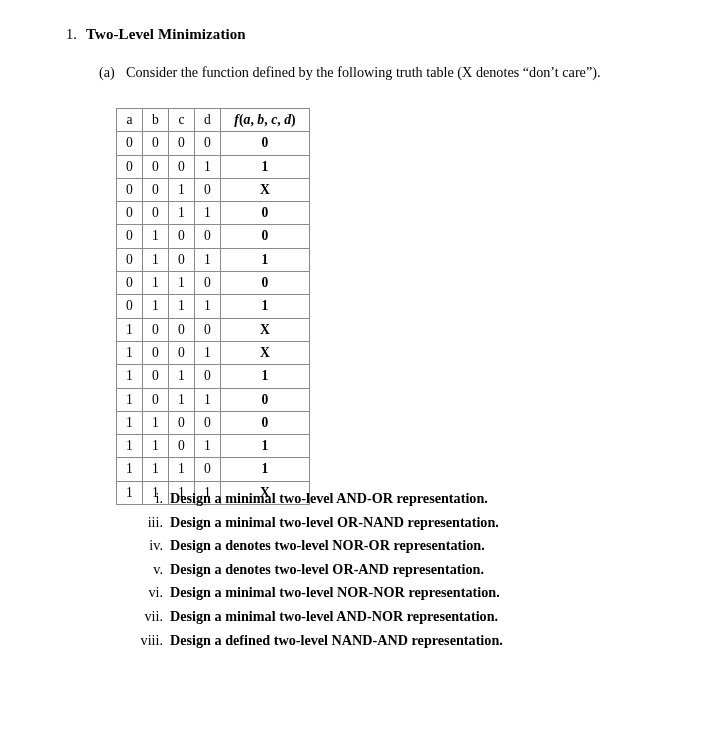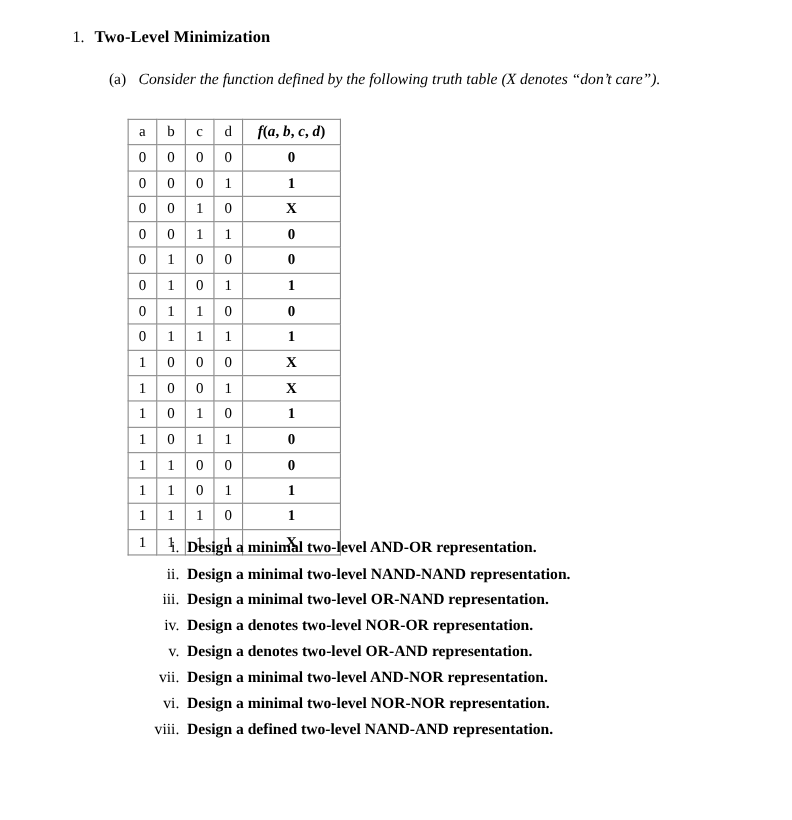--- a/index.html
+++ b/index.html
@@ -55,21 +55,20 @@
     position: absolute;
     left: 0;
     top: 0;
     width: 26px;
     font-size: 14.2px;
     line-height: 21px;
   }
   .part-body {
     margin-left: 27px;
     width: 553px;
-    font-style: italic;
   }
   .part-text {
     font-size: 14.2px;
     line-height: 21.5px;
     text-align: justify;
     text-justify: inter-word;
     margin: 0;
   }
 
   
@@ -282,40 +281,36 @@
       </tbody>
   </table>
 </div>
 
 <div class="subitems" id="subitems">
     <div class="subitem">
       <span class="marker">i.</span>
       <span class="body">Design a minimal two-level AND-OR representation.</span>
     </div>
     <div class="subitem">
-      <span class="marker">ii.</span>
-      <span class="body">Design a minimal two-level NAND-NAND representation.</span>
-    </div>
-    <div class="subitem">
       <span class="marker">iii.</span>
       <span class="body">Design a minimal two-level OR-NAND representation.</span>
     </div>
     <div class="subitem">
       <span class="marker">iv.</span>
       <span class="body">Design a denotes two-level NOR-OR representation.</span>
     </div>
     <div class="subitem">
       <span class="marker">v.</span>
       <span class="body">Design a denotes two-level OR-AND representation.</span>
     </div>
     <div class="subitem">
+      <span class="marker">vi.</span>
+      <span class="body">Design a minimal two-level NOR-NOR representation.</span>
+    </div>
+    <div class="subitem">
       <span class="marker">vii.</span>
       <span class="body">Design a minimal two-level AND-NOR representation.</span>
     </div>
     <div class="subitem">
-      <span class="marker">vi.</span>
-      <span class="body">Design a minimal two-level NOR-NOR representation.</span>
-    </div>
-    <div class="subitem">
       <span class="marker">viii.</span>
       <span class="body">Design a defined two-level NAND-AND representation.</span>
     </div>
   </div>
 
 </body></html>

